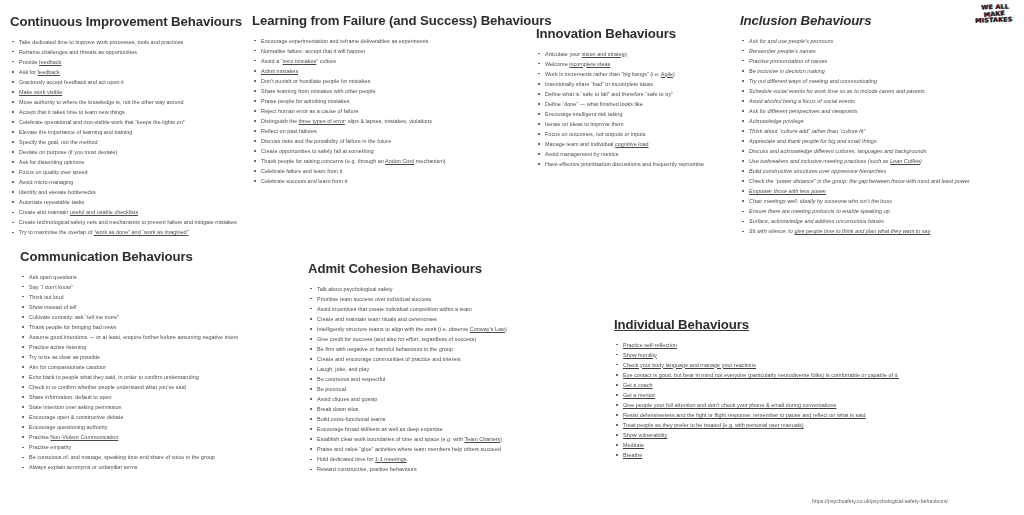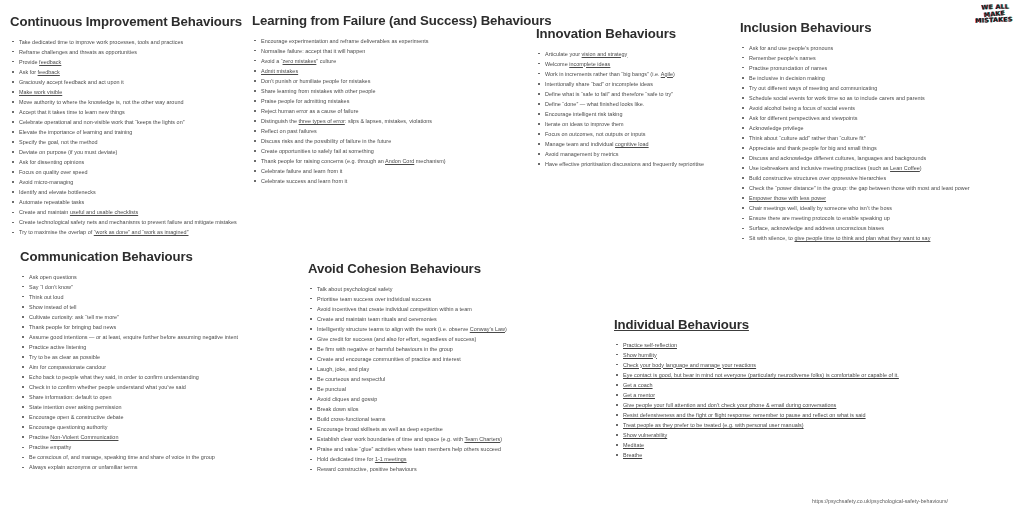--- a/index.html
+++ b/index.html
@@ -61,21 +61,21 @@
     text-underline-offset: 1px;
     color: #4a4a4a;
   }
 
   
   #sec-continuous   { left: 10px;  top: 6px;   width: 232px; margin-top: 9px; }
   #sec-communication{ left: 20px;  top: 250px; width: 268px; }
   #sec-learning     { left: 252px; top: 14px;  width: 268px; }
   #sec-team         { left: 308px; top: 262px; width: 268px; }
   #sec-innovation   { left: 536px; top: 27px;  width: 212px; }
-  #sec-inclusion    { left: 740px; top: 21px;  width: 278px; }
+  #sec-inclusion    { left: 740px; top: 14px;  width: 278px; font-style: italic; }
   #sec-individual   { left: 614px; top: 318px; width: 324px; text-decoration: underline; }
 
   
   #footer-url {
     position: absolute;
     left: 812px;
     top: 498px;
     font-size: 5.2px;
     color: #5a5a5a;
     letter-spacing: 0.05px;
@@ -181,21 +181,21 @@
         <li>Reflect on past failures</li>
         <li>Discuss risks and the possibility of failure in the future</li>
         <li>Create opportunities to safely fail at something</li>
         <li>Thank people for raising concerns (e.g. through an <span class="lnk">Andon Cord</span> mechanism)</li>
         <li>Celebrate failure and learn from it</li>
         <li>Celebrate success and learn from it</li>
       </ul>
   </section>
 
   <section class="section" id="sec-team">
-    <h2 class="section-title">Avoid Cohesion Behaviours</h2>
+    <h2 class="section-title">Admit Cohesion Behaviours</h2>
     <ul class="bullets">
         <li>Talk about psychological safety</li>
         <li>Prioritise team success over individual success</li>
         <li>Avoid incentives that create individual competition within a team</li>
         <li>Create and maintain team rituals and ceremonies</li>
         <li>Intelligently structure teams to align with the work (i.e. observe <span class="lnk">Conway’s Law</span>)</li>
         <li>Give credit for success (and also for effort, regardless of success)</li>
         <li>Be firm with negative or harmful behaviours in the group</li>
         <li>Create and encourage communities of practice and interest</li>
         <li>Laugh, joke, and play</li>

